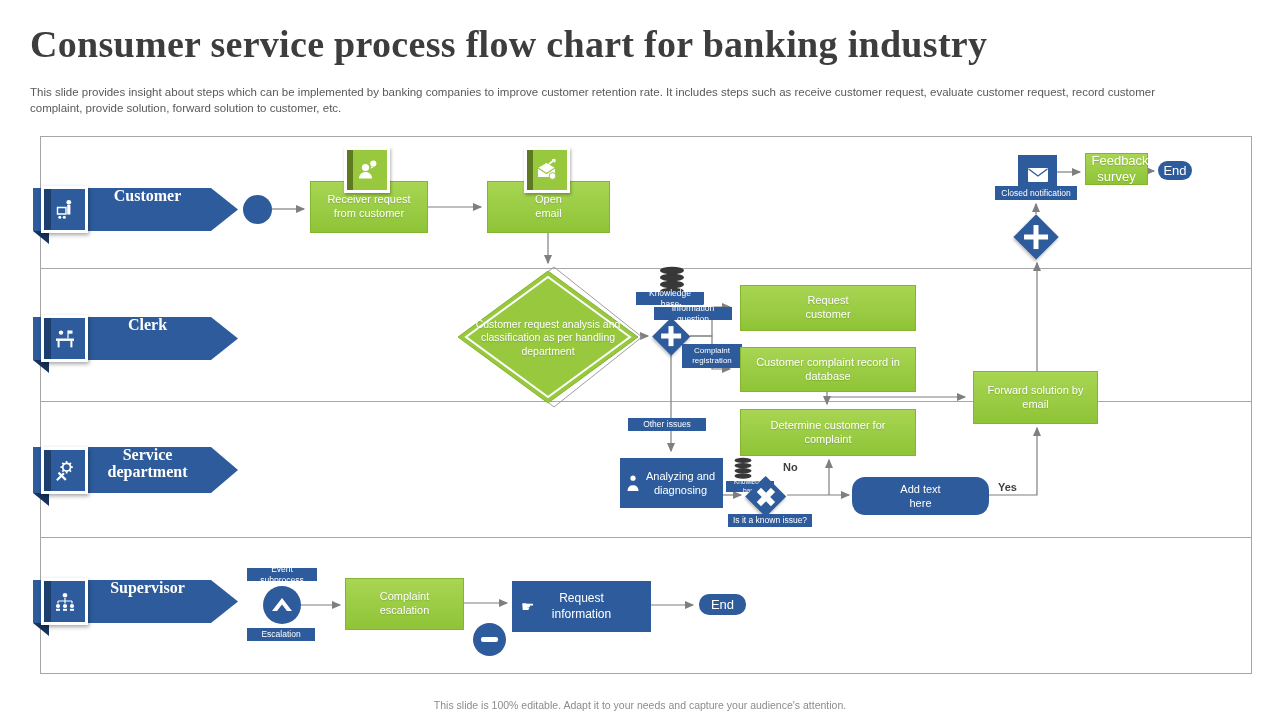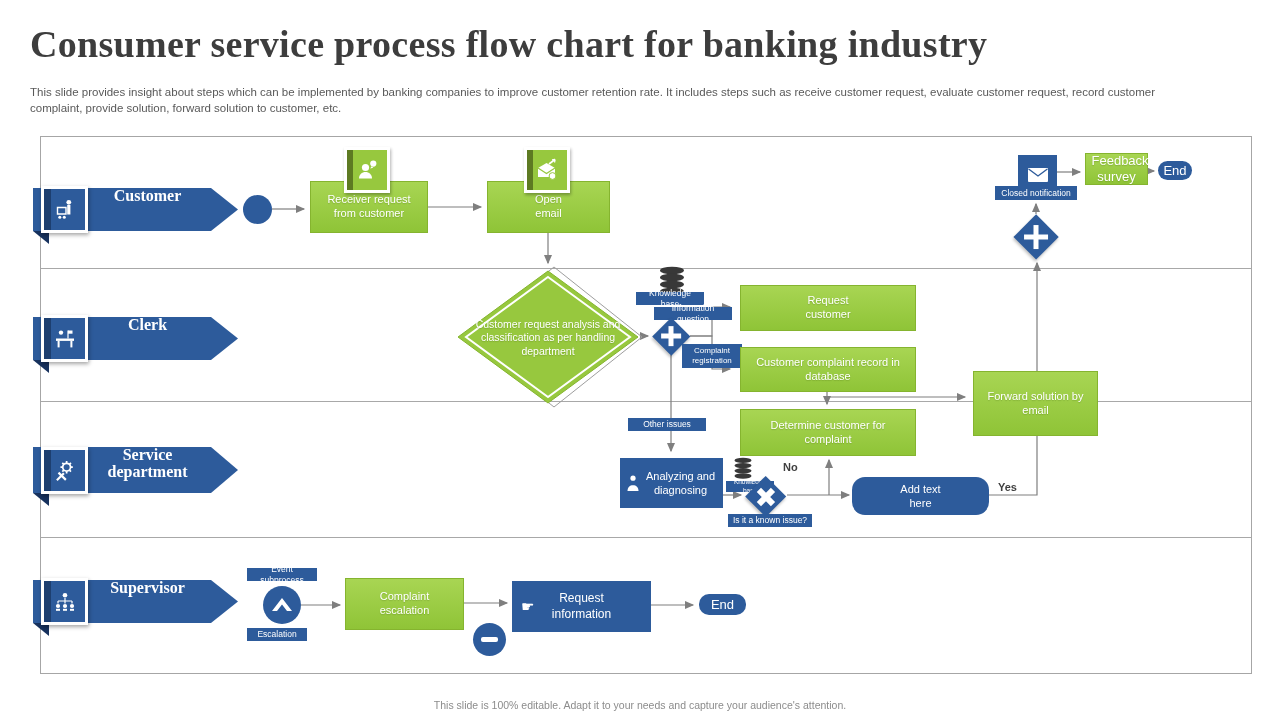--- a/index.html
+++ b/index.html
@@ -315,21 +315,21 @@
 
 <div class="abs gbox" style="left:740px;top:285px;width:176px;height:46px">
   <span style="max-width:70px">Request customer</span>
 </div>
 <div class="abs gbox" style="left:740px;top:347px;width:176px;height:45px">
   <span style="max-width:148px">Customer complaint record in database</span>
 </div>
 <div class="abs gbox" style="left:740px;top:409px;width:176px;height:47px">
   <span style="max-width:150px">Determine customer for complaint</span>
 </div>
-<div class="abs gbox" style="left:973px;top:371px;width:125px;height:65px">
+<div class="abs gbox" style="left:973px;top:371px;width:125px;height:53px">
   <span style="max-width:105px">Forward solution by email</span>
 </div>
 
 <div class="abs tag" style="left:628px;top:418px;width:78px;height:13px">
   <span>Other issues</span>
 </div>
 
 <div class="abs bbox" style="left:620px;top:458px;width:103px;height:50px;padding-left:18px">
   <svg style="position:absolute;left:6px;top:17px" width="14" height="17" viewBox="0 0 14 17">
     <circle cx="7" cy="3.2" r="2.6" fill="#fff"></circle>
@@ -367,21 +367,21 @@
 </div>
 
 <div class="abs tag" style="left:247px;top:568px;width:70px;height:13px">
   <span>Event subprocess</span>
 </div>
 <div class="abs circle" style="left:263px;top:586px;width:38px;height:38px">
   <svg width="24" height="17" viewBox="0 0 24 17">
     <polygon points="12,1 22,14 17,14 12,7.5 7,14 2,14" fill="#fff"></polygon>
   </svg>
 </div>
-<div class="abs tag" style="left:247px;top:628px;width:60px;height:13px">
+<div class="abs tag" style="left:247px;top:628px;width:68px;height:13px">
   <span>Escalation</span>
 </div>
 
 <div class="abs gbox" style="left:345px;top:578px;width:119px;height:52px">
   <span style="max-width:80px">Complaint escalation</span>
 </div>
 
 <div class="abs circle" style="left:473px;top:623px;width:33px;height:33px">
   <div class="minus-bar"></div>
 </div>

